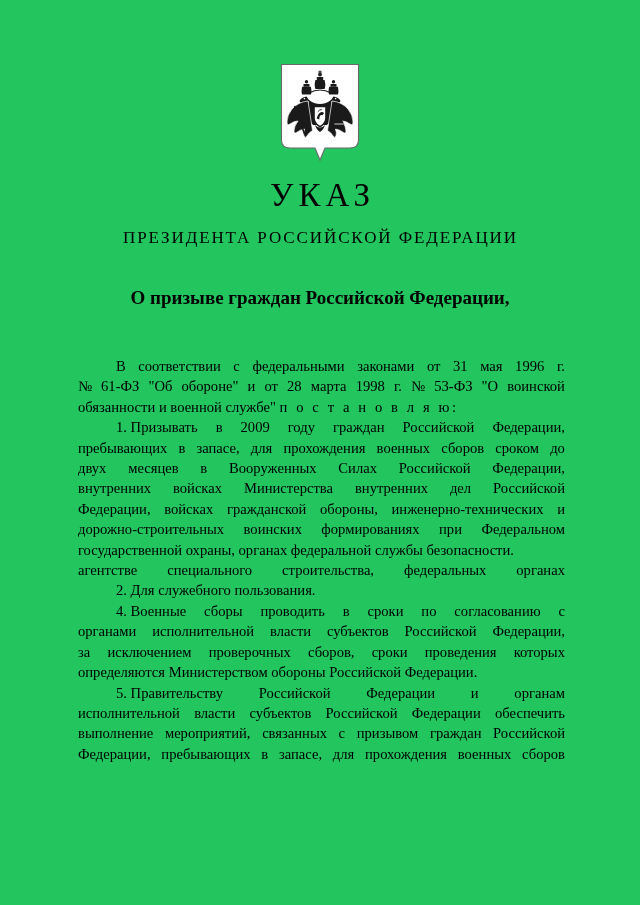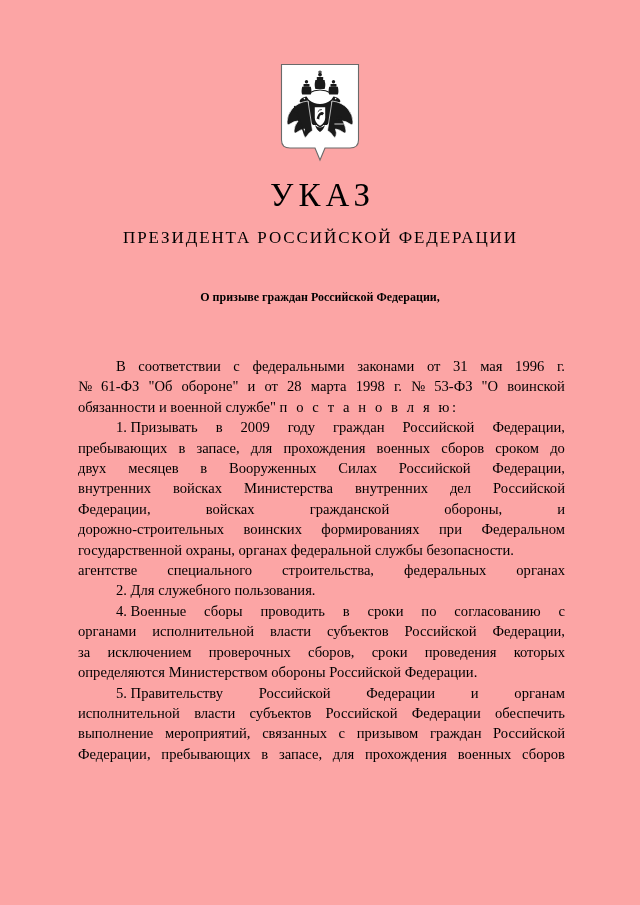--- a/index.html
+++ b/index.html
@@ -13,21 +13,21 @@
     height: 905px;
     font-family: "Liberation Serif", "DejaVu Serif", serif;
     color: #000000;
     -webkit-font-smoothing: antialiased;
   }
 
   .page {
     position: relative;
     width: 640px;
     height: 905px;
-    background: #fca5a5;
+    background: #22c55e;
     overflow: hidden;
   }
 
   
   .emblem-wrap {
     position: absolute;
     top: 62px;
     left: 0;
     width: 640px;
     display: flex;
@@ -61,21 +61,21 @@
     margin: 16px 0 0 0;
     padding-left: 1px;
   }
 
   .decree-subject {
     position: absolute;
     top: 288px;
     left: 70px;
     width: 500px;
     text-align: center;
-    font-size: 12px;
+    font-size: 19px;
     font-weight: bold;
     line-height: 19px;
   }
   .decree-subject .line {
     display: block;
     white-space: nowrap;
   }
 
   
   .body-text {
@@ -260,20 +260,21 @@
           <span class="w">Министерства</span>
           <span class="w">внутренних</span>
           <span class="w">дел</span>
           <span class="w">Российской</span>
       </span>
       <span class="l j">
         <span class="w">Федерации,</span>
           <span class="w">войсках</span>
           <span class="w">гражданской</span>
           <span class="w">обороны,</span>
+          <span class="w">инженерно-технических</span>
           <span class="w">и</span>
       </span>
       <span class="l j">
         <span class="w">дорожно-строительных</span>
           <span class="w">воинских</span>
           <span class="w">формированиях</span>
           <span class="w">при</span>
           <span class="w">Федеральном</span>
       </span>
       <span class="l">государственной охраны, органах федеральной службы безопасности.</span>

